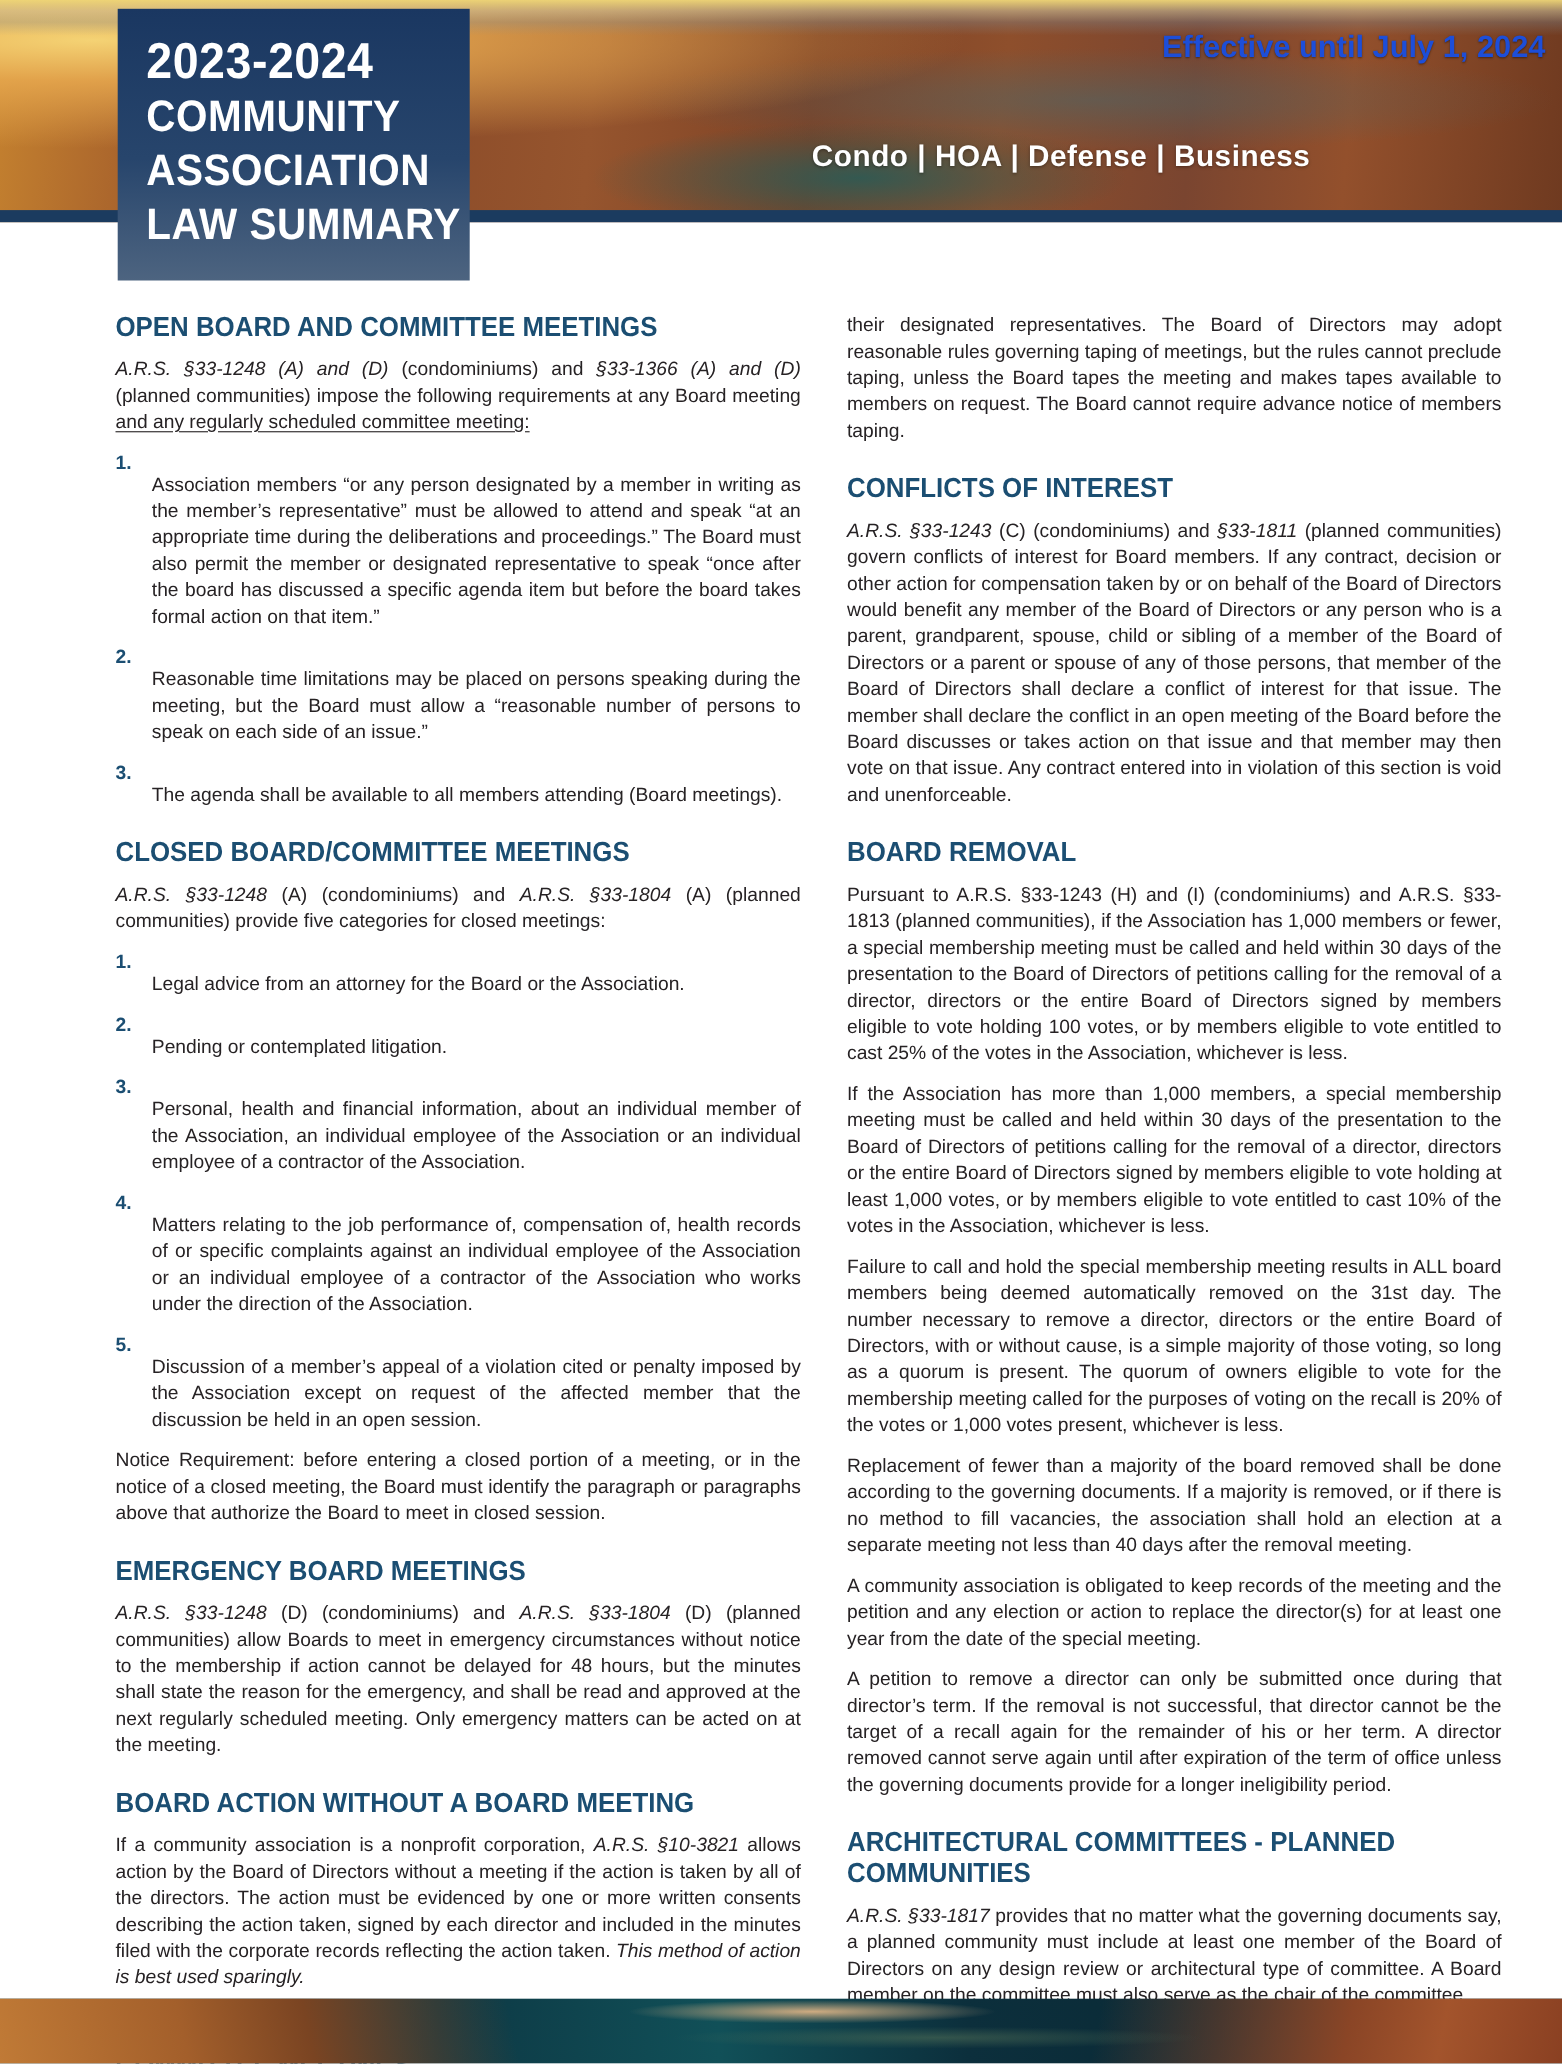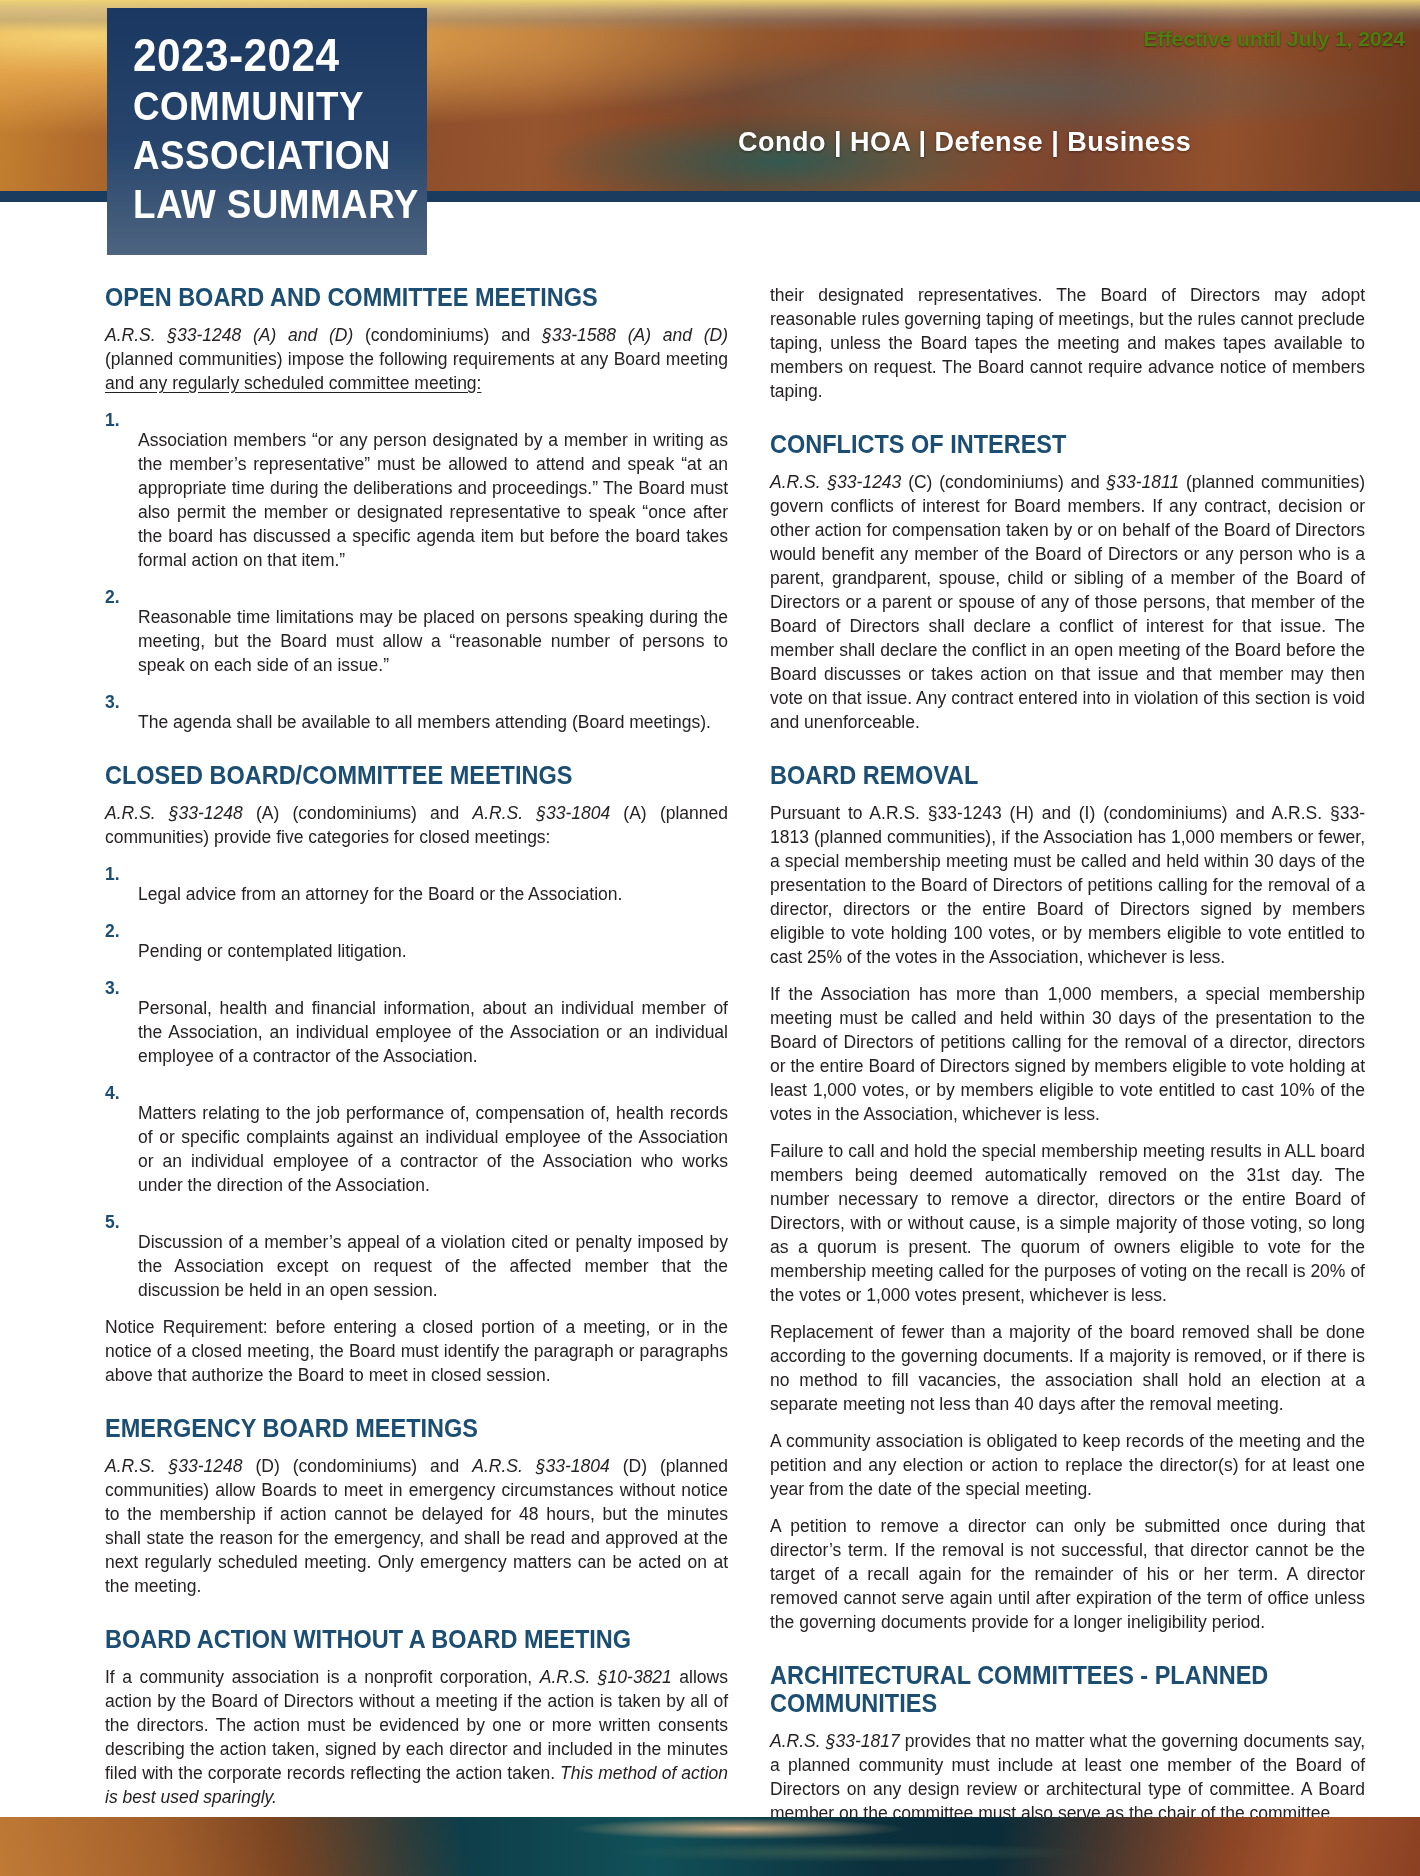--- a/index.html
+++ b/index.html
@@ -27,21 +27,21 @@
     box-sizing:border-box;padding:20px 0 0 26px;
   }
   .title-line{
     color:#ffffff;font-weight:bold;letter-spacing:.5px;
     transform:scaleX(.92);transform-origin:0 50%;white-space:nowrap;
   }
   .title-line.l1{font-size:46px;line-height:54px;}
   .title-line.l2,.title-line.l3,.title-line.l4{font-size:40px;line-height:49px;}
   .effective{
     position:absolute;top:27px;right:15px;z-index:2;
-    color:#4d7c0f;font-size:21px;font-weight:bold;text-shadow:0 1px 2px rgba(0,0,0,.45);
+    color:#1d4ed8;font-size:28px;font-weight:bold;text-shadow:0 1px 2px rgba(0,0,0,.45);
   }
   .logo{position:absolute;left:608px;top:50px;z-index:2;display:flex;align-items:center;gap:20px;}
   .logo-mark{width:78px;height:78px;flex:0 0 auto;}
   .logo-word{
     color:#ffffff;font-size:57px;font-weight:bold;letter-spacing:1px;
     text-shadow:0 1px 3px rgba(0,0,0,.35);white-space:nowrap;
   }
   .tagline{
     position:absolute;left:738px;top:127px;z-index:2;
     color:#ffffff;font-size:27px;font-weight:bold;letter-spacing:.5px;
@@ -112,21 +112,21 @@
     <div class="title-line l3">ASSOCIATION</div>
     <div class="title-line l4">LAW SUMMARY</div>
   </div>
 </div>
 
 <main class="content">
   <div class="col col-left">
   <section class="sec">
     <h2 class="sec-heading">OPEN BOARD AND COMMITTEE MEETINGS</h2>
     <div class="sec-blocks">
-  <p class="para"><span class="seg-italic">A.R.S. §33-1248 (A) and (D)</span><span> (condominiums) and </span><span class="seg-italic">§33-1588 (A) and (D)</span><span> (planned communities) impose the following requirements at any Board meeting </span><span class="seg-underline">and any regularly scheduled committee meeting:</span></p>
+  <p class="para"><span class="seg-italic">A.R.S. §33-1248 (A) and (D)</span><span> (condominiums) and </span><span class="seg-italic">§33-1366 (A) and (D)</span><span> (planned communities) impose the following requirements at any Board meeting </span><span class="seg-underline">and any regularly scheduled committee meeting:</span></p>
 
   <div class="nlist">
   <div class="nitem">
     <span class="num">1.</span>
     <span class="itext"><span>Association members “or any person designated by a member in writing as the member’s representative” must be allowed to attend and speak “at an appropriate time during the deliberations and proceedings.” The Board must also permit the member or designated representative to speak “once after the board has discussed a specific agenda item but before the board takes formal action on that item.”</span></span>
   </div>
 
   <div class="nitem">
     <span class="num">2.</span>
     <span class="itext"><span>Reasonable time limitations may be placed on persons speaking during the meeting, but the Board must allow a “reasonable number of persons to speak on each side of an issue.”</span></span>

